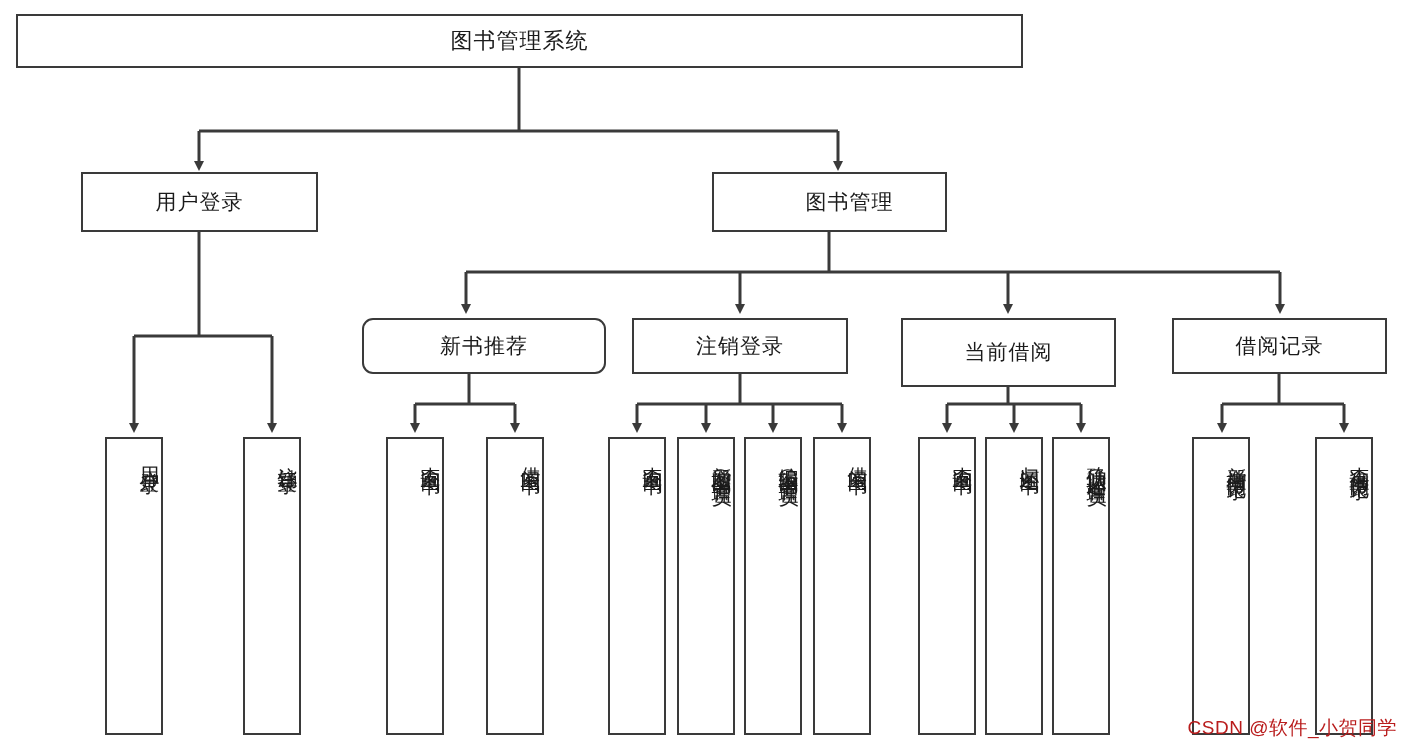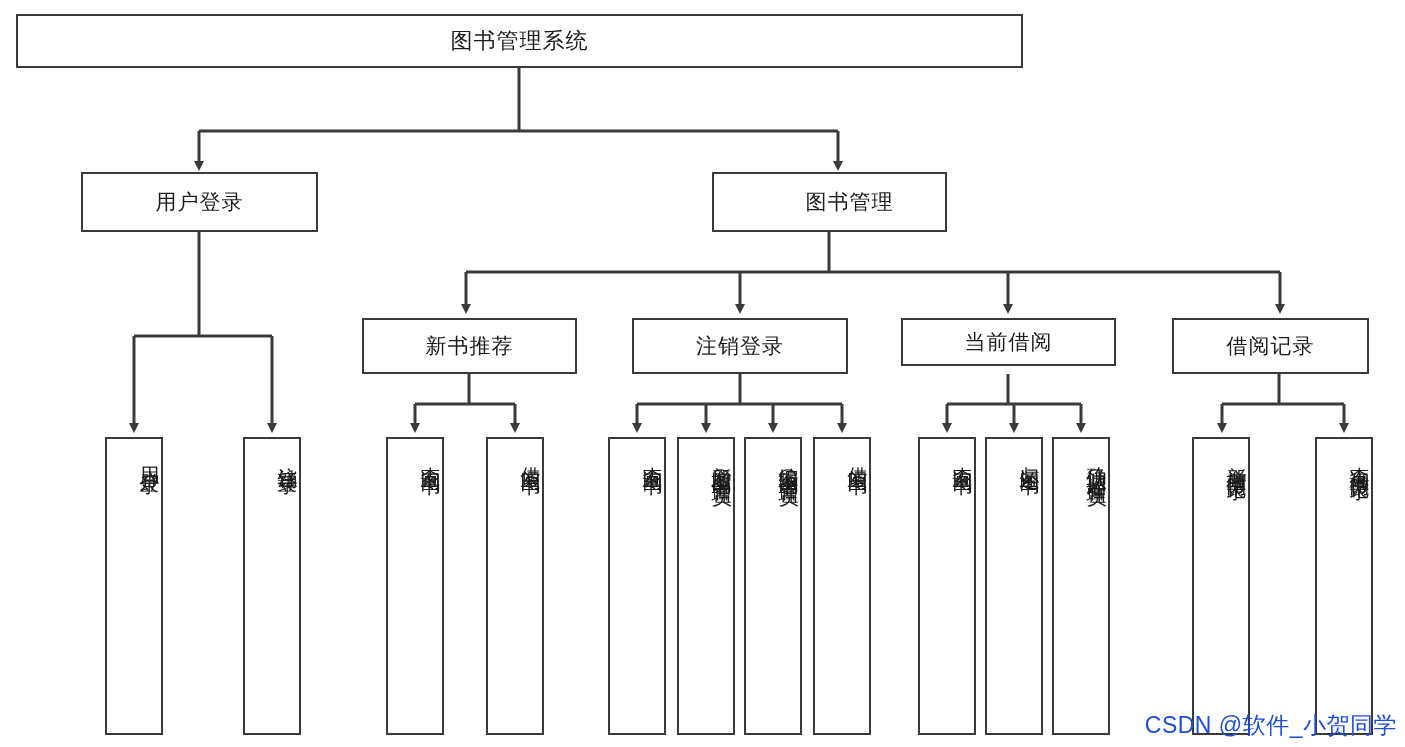--- a/index.html
+++ b/index.html
@@ -57,22 +57,22 @@
   .leaf-text {
     writing-mode: vertical-rl;
     text-orientation: upright;
     letter-spacing: 3px;
     display: block;
   }
   .watermark {
     position: absolute;
     right: 8px;
     bottom: 6px;
-    font-size: 23px;
-    color: #1d4ed8;
+    font-size: 19px;
+    color: #b91c1c;
     white-space: nowrap;
     letter-spacing: 0.5px;
   }
 </style>
 </head>
 <body>
 
 <div id="canvas">
 
   <svg class="edges" viewBox="0 0 1405 747">
@@ -130,33 +130,33 @@
   </div>
 
   <div class="node h" style="left:81px; top:172px; width:237px; height:60px;">
     <span>用户登录</span>
   </div>
 
   <div class="node h" style="left:712px; top:172px; width:235px; height:60px;padding-left:40px;">
     <span>图书管理</span>
   </div>
 
-  <div class="node h" style="left:362px; top:318px; width:215px; height:56px;">
+  <div class="node h" style="left:362px; top:318px; width:244px; height:56px;border-radius:11px;">
     <span>新书推荐</span>
   </div>
 
   <div class="node h" style="left:632px; top:318px; width:216px; height:56px;">
     <span>注销登录</span>
   </div>
 
-  <div class="node h" style="left:901px; top:318px; width:215px; height:48px;text-align:center;">
+  <div class="node h" style="left:901px; top:318px; width:215px; height:69px;text-align:center;">
     <span>当前借阅</span>
   </div>
 
-  <div class="node h" style="left:1172px; top:318px; width:197px; height:56px;">
+  <div class="node h" style="left:1172px; top:318px; width:215px; height:56px;">
     <span>借阅记录</span>
   </div>
 
   <div class="node leaf" style="left:105px; top:437px; width:58px; height:298px;">
     <span class="leaf-text">用户登录</span>
   </div>
   <div class="node leaf" style="left:243px; top:437px; width:58px; height:298px;">
     <span class="leaf-text">注销登录</span>
   </div>
 

